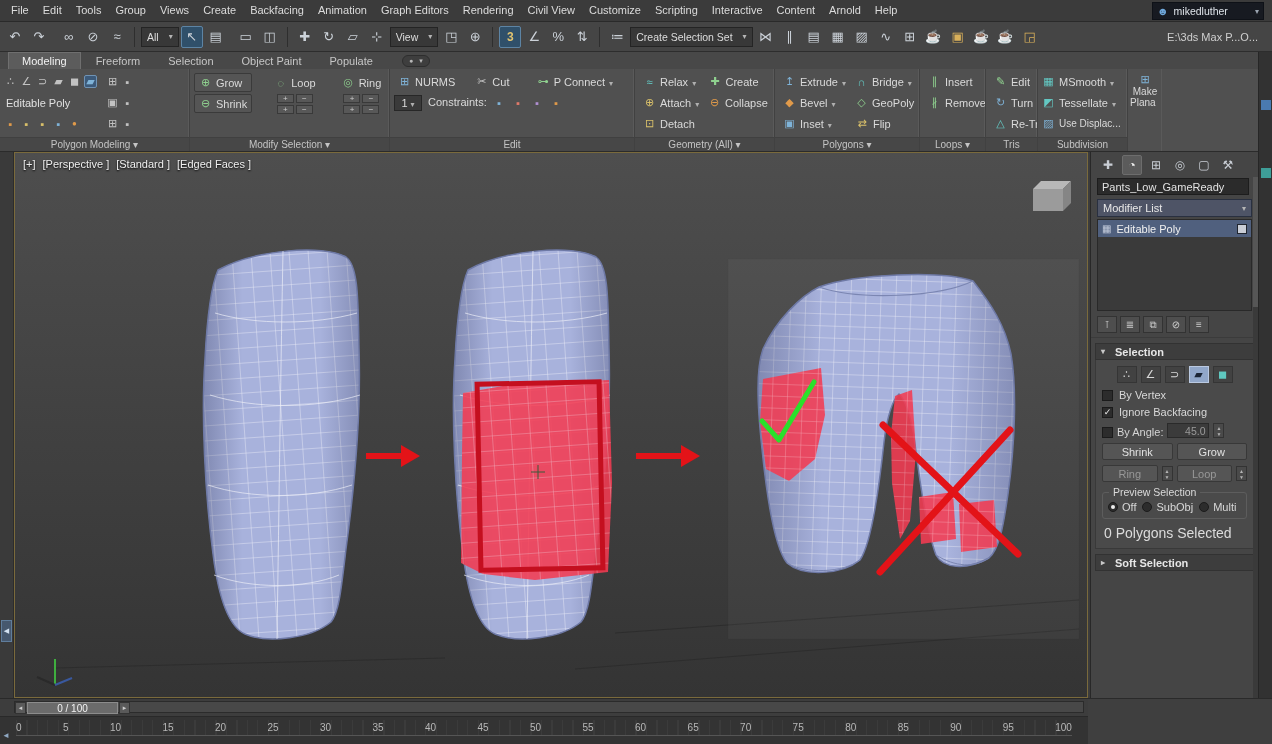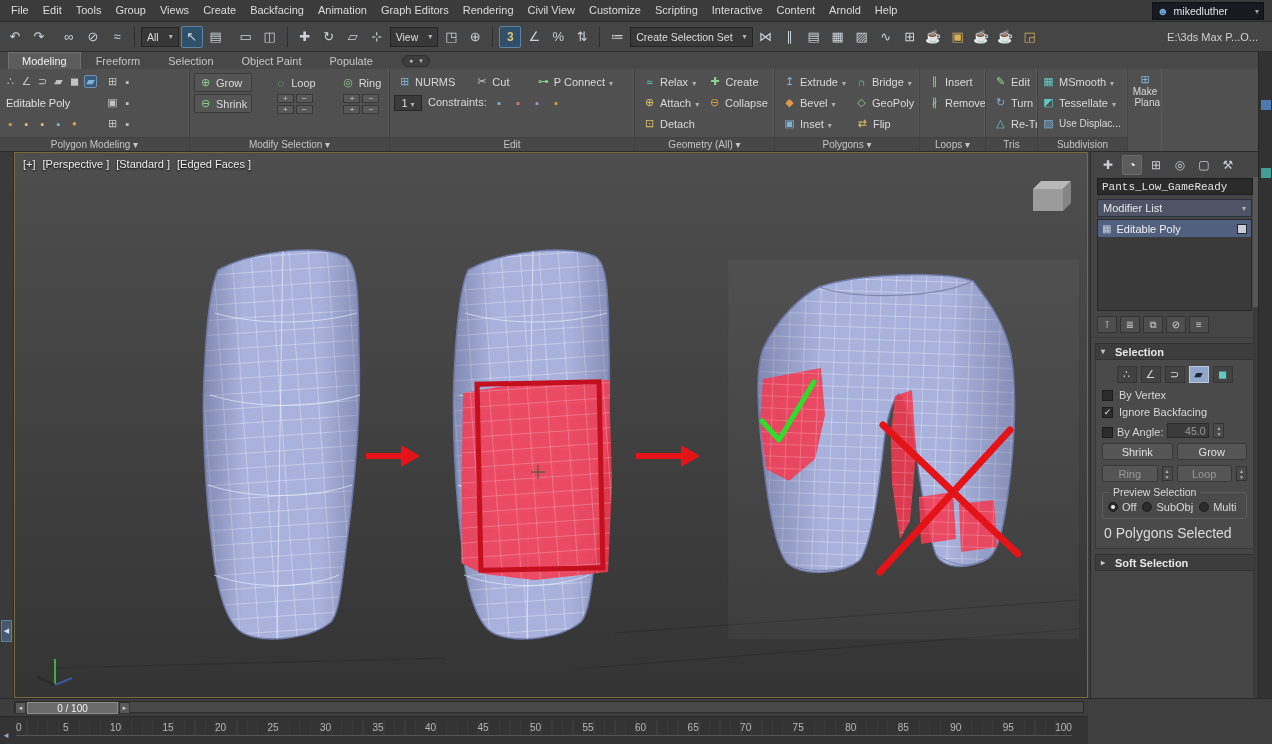--- a/index.html
+++ b/index.html
@@ -88,21 +88,21 @@
 .vp-label{position:absolute;left:8px;top:5px;display:flex;gap:7px;z-index:5}
 .vseg{color:#efefef;font-size:11px;text-shadow:0 1px 2px #000;cursor:default;white-space:nowrap}
 .viewport svg{position:absolute;left:0;top:0}
 
 
 .cmdpanel{position:absolute;left:1090px;top:152px;width:168px;height:592px;background:#454545;border-left:1px solid #282828;font-size:11px}
 .cp-tabs{height:25px;display:flex;align-items:center;gap:4px;padding:0 7px}
 .cp-tab{width:20px;height:20px;display:inline-flex;align-items:center;justify-content:center;color:#c9ced5;font-size:12px;border:1px solid transparent;border-radius:2px}
 .cp-tab.active{background:#5b5b5b;border-color:#6d6d6d;color:#f0f0f0}
 .cp-name-row{display:flex;gap:4px;padding:1px 6px;align-items:center}
-.cp-name{flex:1;height:17px;background:#2b2b2b;border:1px solid #1d1d1d;color:#e2e2e2;font-size:11px;padding:0 4px;font-family:Liberation Mono, monospace}
+.cp-name{flex:1;height:17px;background:#2b2b2b;border:1px solid #1d1d1d;color:#e2e2e2;font-size:11px;padding:0 4px;font-family:Liberation Sans, sans-serif}
 .swatch{width:16px;height:16px;background:#8e9bb0;border:1px solid #1d1d1d;flex:none}
 .cp-dd{margin:3px 6px 2px;height:18px;background:#4e5466;border:1px solid #293040;display:flex;align-items:center;justify-content:space-between;padding:0 5px;color:#e8e8e8;cursor:default}
 .cp-stack{margin:2px 6px;height:92px;background:#3a3a3a;border:1px solid #292929}
 .stack-row{height:17px;display:flex;align-items:center;gap:5px;padding:0 4px;background:#50607e;color:#f0f0f0;cursor:default}
 .stk-ic{color:#c4ccdc;font-size:10px}
 .stk-ic::before{content:"▦"}
 .stk-end{margin-left:auto;width:10px;height:10px;background:#c9cdd6;border:1px solid #20252e}
 .cp-stacktools{display:flex;gap:3px;padding:3px 6px 4px;align-items:center;border-bottom:1px solid #3b3b3b}
 .stool{width:20px;height:17px;background:#4e4e4e;border:1px solid #333;display:inline-flex;align-items:center;justify-content:center;font-size:10px;color:#ccc}
 .rollout{margin:5px 4px 0}
@@ -514,21 +514,21 @@
       <div class="rp-cap"><span>Subdivision</span></div>
     </div>
 
 
     <div class="rp" style="width:34px;border-right:none">
       <div class="rp-body" style="padding:4px 2px">
         <div style="display:flex;justify-content:center">
             <span class="gi g-blu i-grid"></span>
           </div>
         <div class="vlab" style="text-align:center">Make</div>
-        <div class="vlab" style="text-align:right">Plana</div>
+        <div class="vlab" style="text-align:left">Plana</div>
       </div>
     </div>
   </div>
 
   <div class="leftstrip">
     <span class="ls-btn"></span>
   </div>
 
   <div class="viewport">
     <div class="vp-label">

